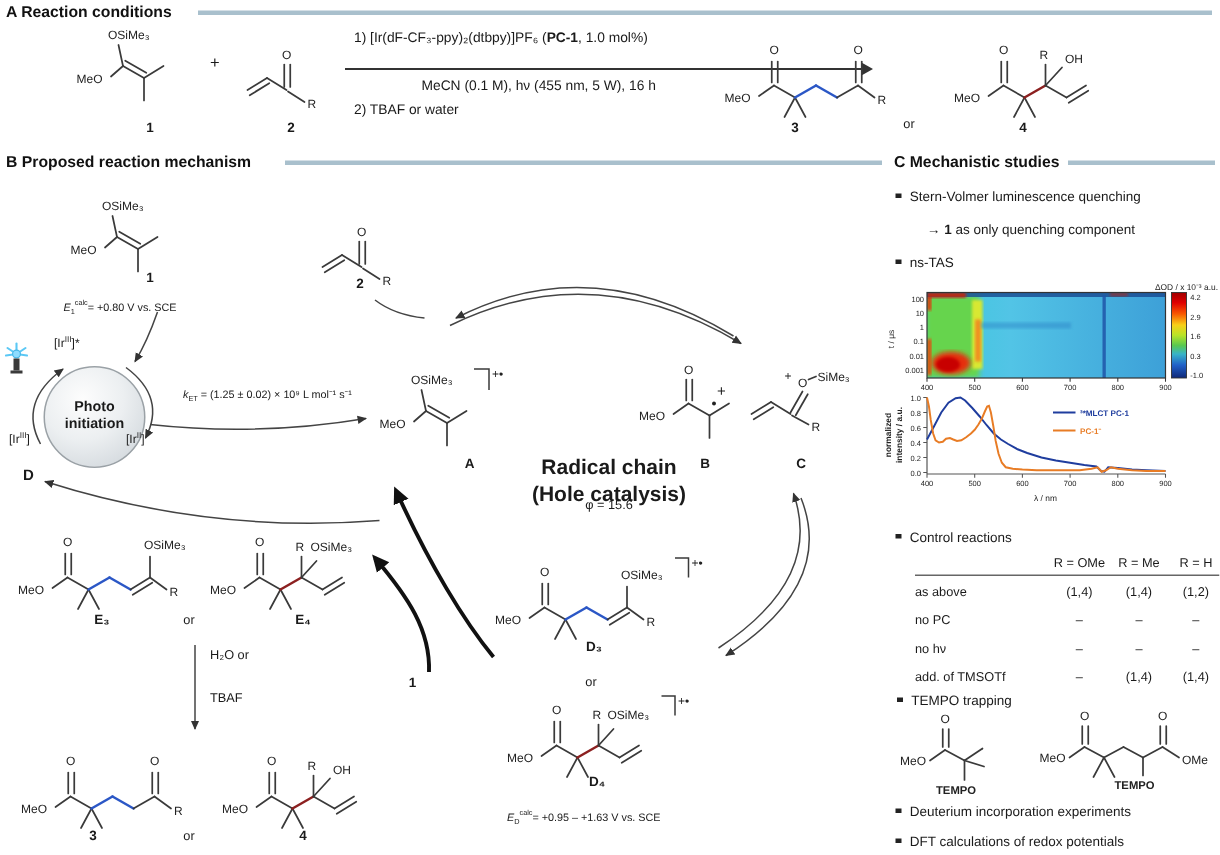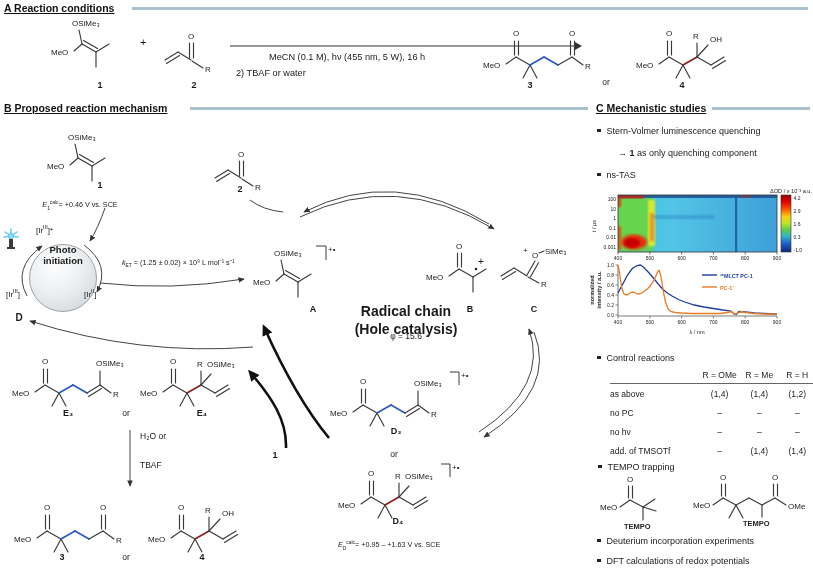--- a/index.html
+++ b/index.html
@@ -1,39 +1,39 @@
 <!DOCTYPE html>
 <html><head>
 <meta charset="utf-8">
 <style>
   html,body{margin:0;padding:0;background:#fff;}
   #canvas{position:relative;width:813px;height:570px;background:#fff;overflow:hidden;
           font-family:"Liberation Sans",sans-serif;color:#1a1a1a;}
   .abs{position:absolute;}
-  .ptitle{font-size:10.5px;font-weight:bold;color:#111;white-space:nowrap;text-decoration:underline;}
+  .ptitle{font-size:10.5px;font-weight:bold;color:#111;white-space:nowrap;}
   .rule{background:#a9c0cd;height:2.5px;}
   .cond{font-size:9.2px;white-space:nowrap;}
   .num{font-size:9px;font-weight:bold;text-align:center;white-space:nowrap;}
   .orlbl{font-size:8.5px;text-align:center;white-space:nowrap;}
   .tiny{font-size:7.2px;white-space:nowrap;}
   .struct svg{overflow:visible;display:block;}
   .struct text{font-size:8px;fill:#222;}
   .bond{stroke:#3a3a3a;stroke-width:1.15;fill:none;stroke-linecap:round;}
   .bluebond{stroke:#2b57c6;stroke-width:1.7;fill:none;stroke-linecap:round;}
   .redbond{stroke:#8c2020;stroke-width:1.7;fill:none;stroke-linecap:round;}
   .bracket{stroke:#3a3a3a;stroke-width:1;fill:none;}
   .chargetxt{font-size:6.5px;fill:#222;}
   .circlelbl{font-size:8px;white-space:nowrap;}
   .circlelbl sup{font-size:5.5px;}
   sub{font-size:0.68em;}
   sup{font-size:0.68em;}
   .ital{font-style:italic;}
   #photo-circle{width:66px;height:66px;border-radius:50%;
     background:radial-gradient(circle at 38% 32%, #fdfdfd 0%, #eceff1 45%, #d9dee2 75%, #cdd3d7 100%);
-    border:1px solid #9aa1a6;display:flex;justify-content:center;}
+    border:1px solid #9aa1a6;display:flex;align-items:center;justify-content:center;}
   #photo-circle .ctxt{font-size:9.5px;font-weight:bold;text-align:center;line-height:1.15;}
   .bullet-row{font-size:9px;white-space:nowrap;}
   .sq{display:inline-block;width:3.5px;height:3.5px;background:#222;margin-right:6px;vertical-align:2px;}
   #ctable{font-size:8.5px;width:204px;}
   #ctable .trow{display:flex;align-items:baseline;}
   #ctable .lab{width:76px;}
   #ctable .c1{width:42px;text-align:center;margin-left:24px;}
   #ctable .c2{width:48px;text-align:center;}
   #ctable .c3{width:38px;text-align:center;}
   #ctable .hline{height:1px;background:#666;margin:3px 0 5px 0;}
@@ -74,25 +74,28 @@
       <line class="bond" x1="16" y1="38" x2="29" y2="46"></line>
       <line class="bond" x1="27.5" y1="44" x2="27.5" y2="29"></line>
       <line class="bond" x1="31.5" y1="44" x2="31.5" y2="29"></line>
       <text x="26" y="25">O</text>
       <line class="bond" x1="30" y1="47" x2="41" y2="54"></line>
       <text x="43" y="58">R</text>
     </svg>
   </div>
   <div class="abs num" style="left:186px;top:80px;width:16px;">2</div>
 
+  <div class="abs cond" style="left:236px;top:20px;">
+    <span>1) [Ir(dF-CF₃-ppy)₂(dtbpy)]PF₆ (</span><span style="font-weight:bold;">PC-1</span><span>, 1.0 mol%)</span>
+  </div>
   <svg class="abs" style="left:230px;top:38px;" width="352" height="16" viewBox="0 0 352 16">
     <line x1="0" y1="8" x2="344" y2="8" stroke="#333" stroke-width="1.2"></line>
     <polygon points="344,3.5 352,8 344,12.5" fill="#333"></polygon>
   </svg>
-  <div class="abs cond" style="left:244px;top:52px;padding-left:25px;">MeCN (0.1 M), hν (455 nm, 5 W), 16 h</div>
+  <div class="abs cond" style="left:256px;top:52px;padding-left:25px;">MeCN (0.1 M), hν (455 nm, 5 W), 16 h</div>
   <div class="abs cond" style="left:236px;top:68px;">2) TBAF or water</div>
 
   <div class="abs struct" style="left:483px;top:16px;">
     <svg width="112" height="64" viewBox="0 0 112 64">
       <text x="0" y="52">MeO</text>
       <line class="bond" x1="23" y1="48" x2="33" y2="41"></line>
       <line class="bond" x1="31.5" y1="39" x2="31.5" y2="25"></line>
       <line class="bond" x1="35.5" y1="39" x2="35.5" y2="25"></line>
       <text x="30" y="20">O</text>
       <line class="bond" x1="33" y1="41" x2="47" y2="49"></line>
@@ -179,21 +182,21 @@
       <line class="bond" x1="32" y1="32" x2="29" y2="18"></line>
       <text x="22" y="14">OSiMe₃</text>
       <line class="bond" x1="32" y1="32" x2="46" y2="40"></line>
       <line class="bond" x1="33.5" y1="28.5" x2="47.5" y2="36.5"></line>
       <line class="bond" x1="46" y1="40" x2="59" y2="32"></line>
       <line class="bond" x1="46" y1="40" x2="46" y2="55"></line>
     </svg>
   </div>
   <div class="abs num" style="left:92px;top:180px;width:16px;">1</div>
   <div class="abs tiny" style="left:20px;top:200px;width:120px;text-align:center;">
-    <span class="ital">E</span><sub>1</sub><sup>calc</sup><span>= +0.46 V vs. SCE</span>
+    <span class="ital">E</span><sub>1</sub><sup>calc</sup><span>= +0.80 V vs. SCE</span>
   </div>
 
   <div class="abs struct" style="left:212px;top:132px;">
     <svg width="52" height="62" viewBox="0 0 52 62">
       <line class="bond" x1="3" y1="46" x2="16" y2="38"></line>
       <line class="bond" x1="4.5" y1="49.5" x2="17.5" y2="41.5"></line>
       <line class="bond" x1="16" y1="38" x2="29" y2="46"></line>
       <line class="bond" x1="27.5" y1="44" x2="27.5" y2="29"></line>
       <line class="bond" x1="31.5" y1="44" x2="31.5" y2="29"></line>
       <text x="26" y="25">O</text>

